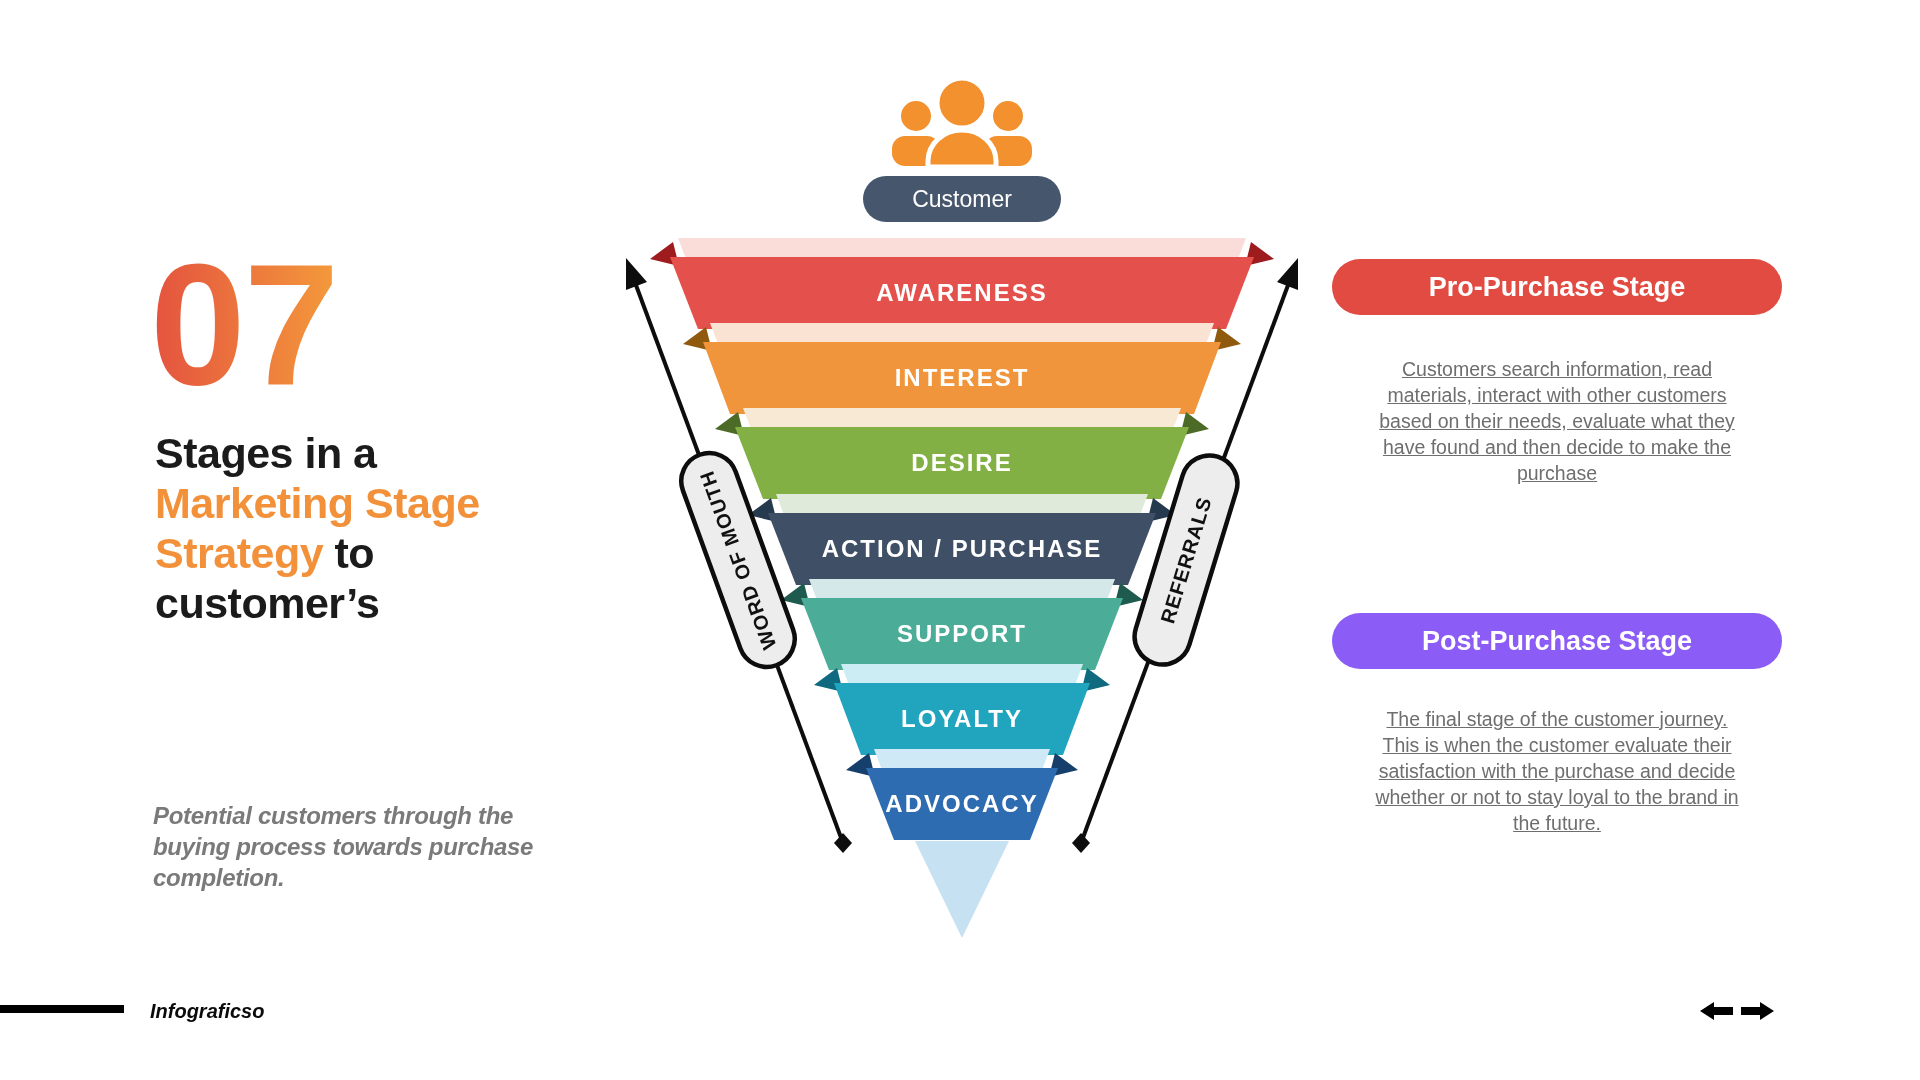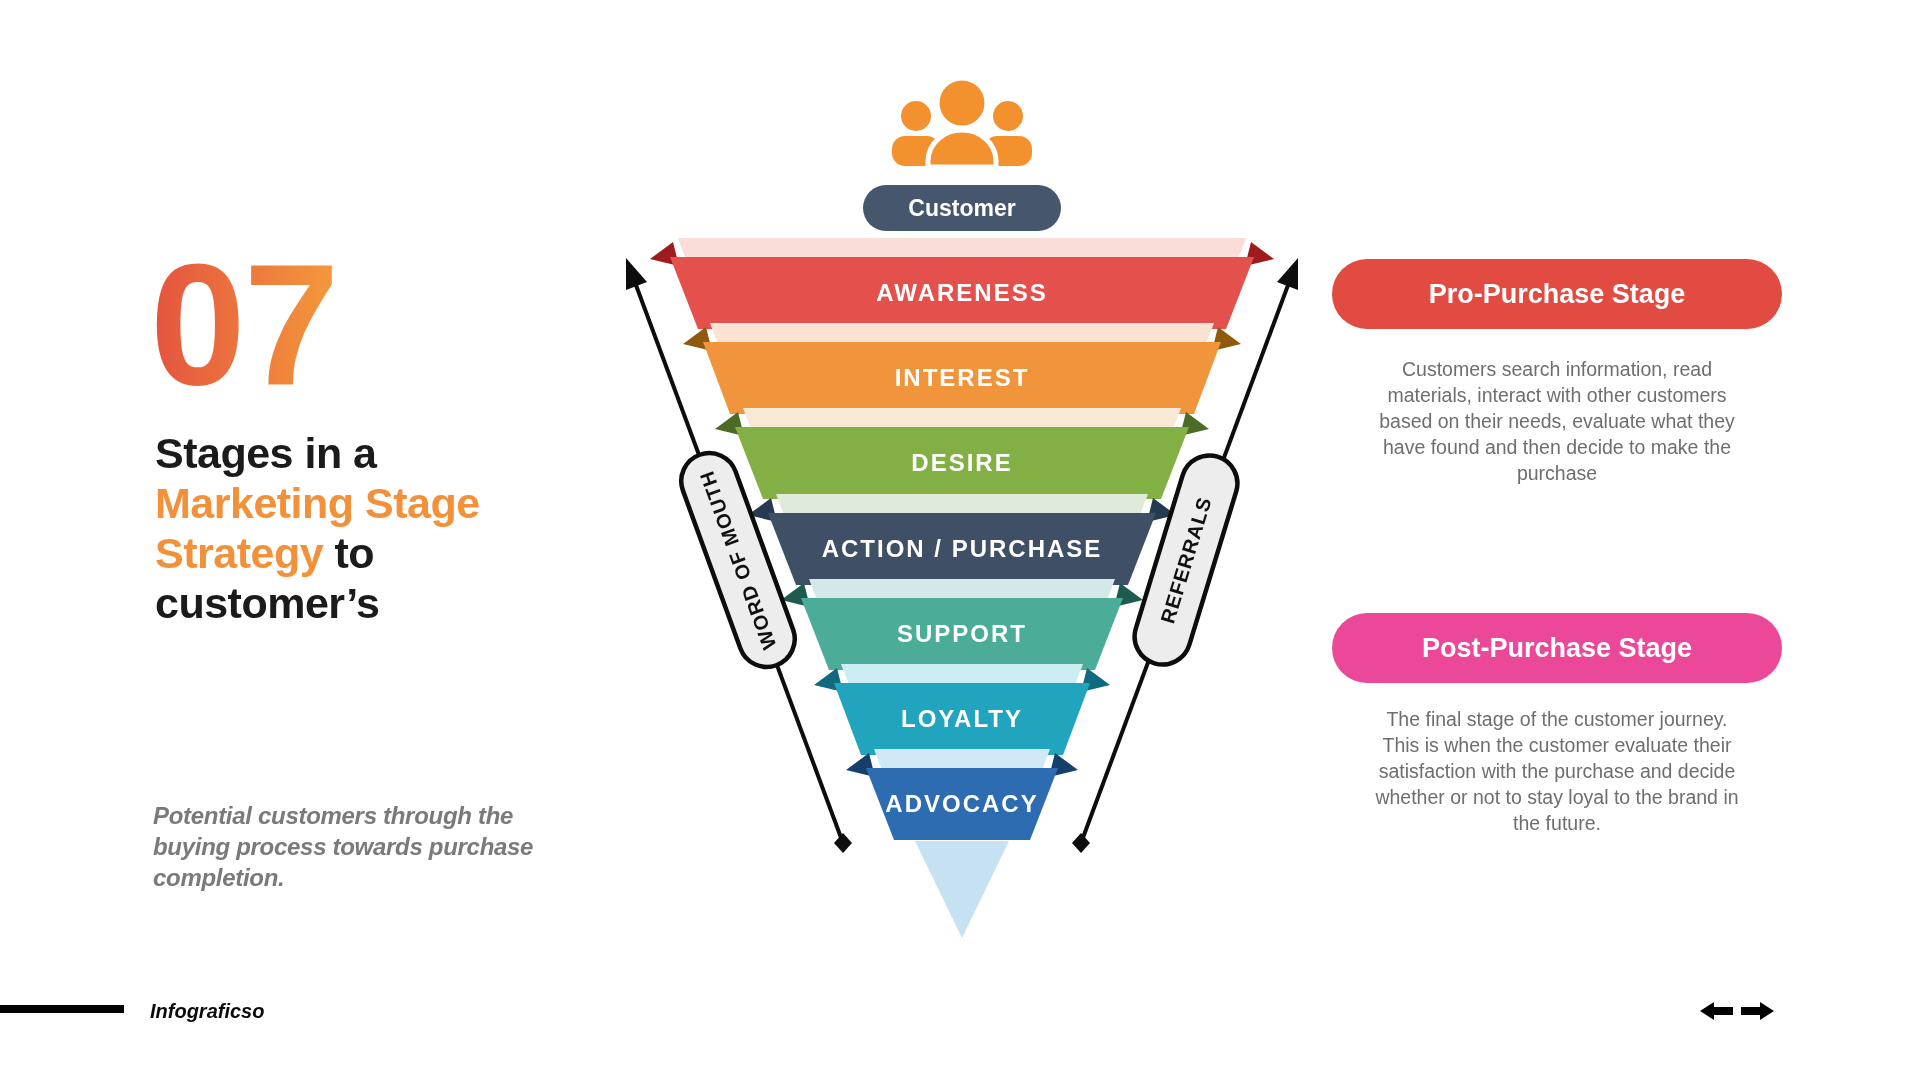--- a/index.html
+++ b/index.html
@@ -11,40 +11,40 @@
   .num{left:150px;top:238px;font-size:172px;font-weight:700;line-height:1;letter-spacing:-2px;
        background:linear-gradient(90deg,var(--numfrom),var(--numto));
        -webkit-background-clip:text;background-clip:text;color:transparent;}
   .title{left:155px;top:428px;width:460px;font-size:43px;line-height:50px;font-weight:700;
          letter-spacing:-0.5px;color:var(--ink);}
   .title .accent{color:var(--accent);}
   .subtitle{left:153px;top:800px;font-size:24px;line-height:31px;font-weight:700;font-style:italic;
             color:var(--subtle);letter-spacing:-0.3px;}
 
   
-  .badge{left:863px;top:185px;width:198px;height:46px;border-radius:23px;
-         color:#fff;font-size:23px;font-weight:700;display:flex;align-items:center;justify-content:center;}
+  .badge{left:863px;top:176px;width:198px;height:46px;border-radius:23px;
+         color:#fff;font-size:23px;font-weight:400;display:flex;align-items:center;justify-content:center;}
 
   
   .stage-svg{left:0;top:0;width:1920px;height:1080px;}
   .stage-label{fill:#ffffff;font-family:"Liberation Sans","DejaVu Sans",sans-serif;
                font-size:24px;font-weight:700;letter-spacing:2px;text-anchor:middle;}
   .arrow-line{stroke:var(--line);stroke-width:4;fill:none;}
   .arrow-solid{fill:var(--line);}
   .arrow-pill{fill:var(--pillbg);stroke:var(--line);stroke-width:4.5;}
   .pill-label{fill:#111;font-family:"Liberation Sans","DejaVu Sans",sans-serif;
               font-size:20px;font-weight:700;letter-spacing:1px;text-anchor:middle;}
 
   
-  .stage-pill{left:1332px;width:450px;height:70px;border-radius:35px;color:#fff;
+  .stage-pill{left:1332px;width:450px;height:56px;border-radius:35px;color:#fff;
               font-size:27px;font-weight:700;display:flex;align-items:center;justify-content:center;}
   .pill-pro{top:259px;}
   .pill-post{top:613px;}
   .panel-text{left:1332px;width:450px;text-align:center;color:var(--gray);
-              font-size:19.5px;line-height:26px;font-weight:400;}
+              font-size:19.5px;line-height:26px;font-weight:400;text-decoration:underline;}
   .text-pro{top:356px;}
   .text-post{top:706px;}
 
   
   .footer-bar{left:0;top:1005px;width:124px;height:8px;background:#000;}
   .brand{left:150px;top:1000px;font-size:20px;font-weight:700;color:#0b0b0b;font-style:italic;}
   .nav{left:1700px;top:1001px;width:74px;height:20px;cursor:pointer;}
 </style>
 </head>
 <body>
@@ -164,21 +164,21 @@
     <span>Pro-Purchase Stage</span>
   </div>
   <div class="abs panel-text text-pro">
     <div>Customers search information, read</div>
     <div>materials, interact with other customers</div>
     <div>based on their needs, evaluate what they</div>
     <div>have found and then decide to make the</div>
     <div>purchase</div>
   </div>
 
-  <div class="abs stage-pill pill-post" style="background: #ec4899;">
+  <div class="abs stage-pill pill-post" style="background: #8b5cf6;">
     <span>Post-Purchase Stage</span>
   </div>
   <div class="abs panel-text text-post">
     <div>The final stage of the customer journey.</div>
     <div>This is when the customer evaluate their</div>
     <div>satisfaction with the purchase and decide</div>
     <div>whether or not to stay loyal to the brand in</div>
     <div>the future.</div>
   </div>
 

